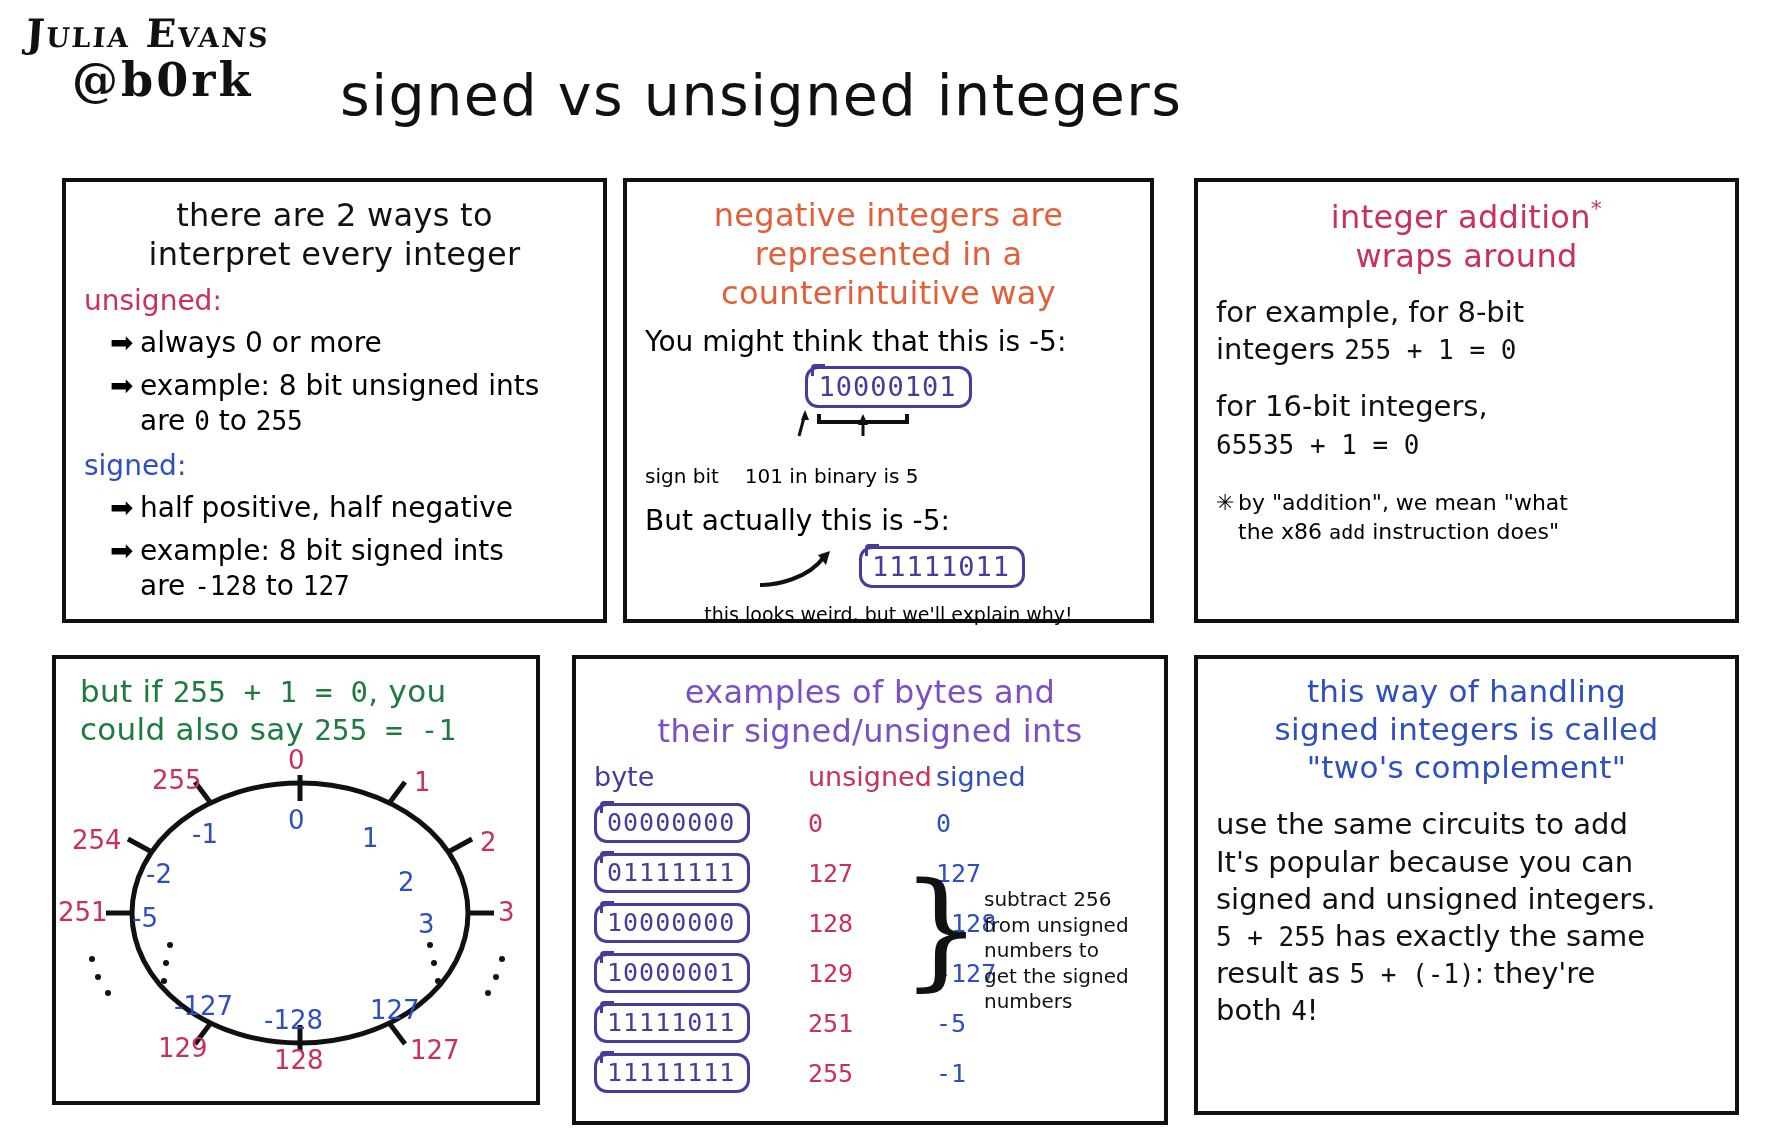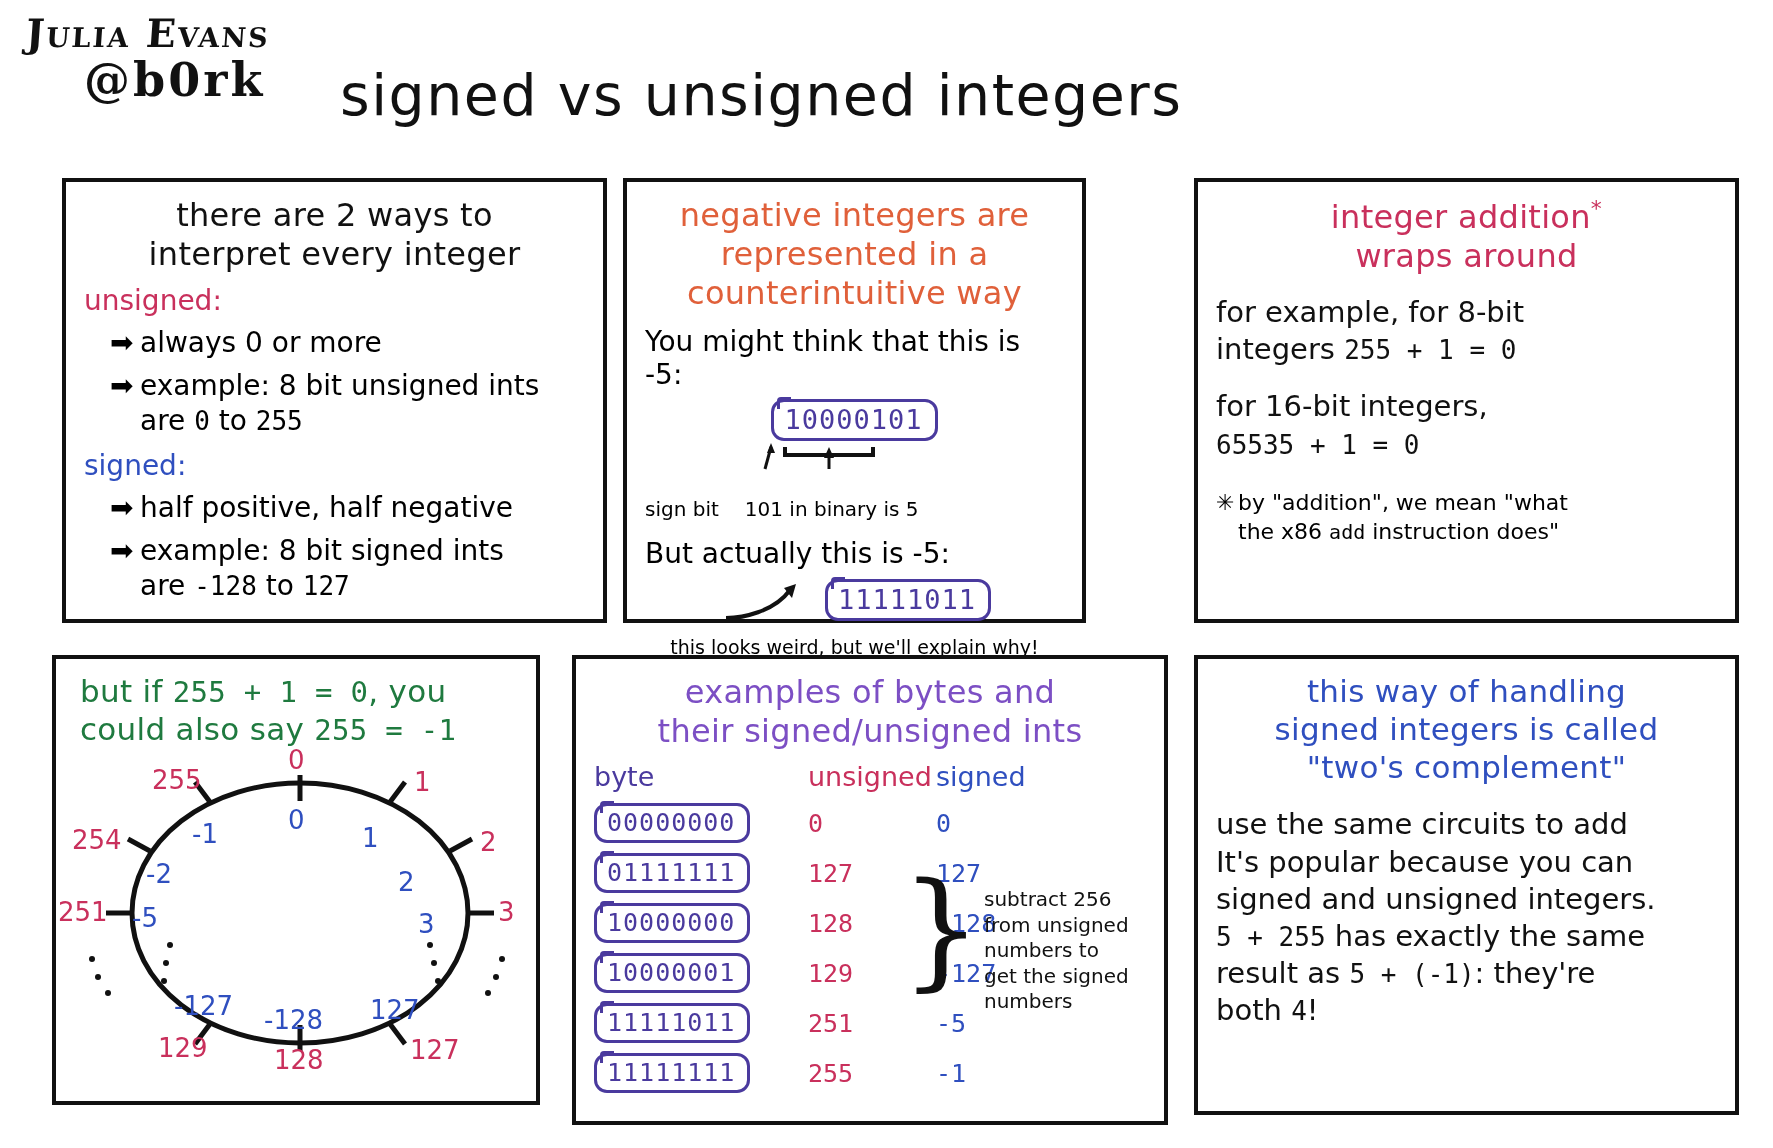--- a/index.html
+++ b/index.html
@@ -17,38 +17,38 @@
     font-family: "DejaVu Serif", serif;
     color: #111; line-height: 1.0;
   }
   .byline .l1 {
     font-size: 39px; letter-spacing: 2px;
     font-variant: small-caps; font-weight: 600;
     transform: skewX(-4deg); display: block;
   }
   .byline .l2 {
     font-size: 46px; letter-spacing: 3px; font-weight: 600;
-    display: block; margin-left: 58px; margin-top: 4px;
+    display: block; margin-left: 46px; margin-top: 4px;
   }
   .main-title {
     position: absolute; left: 340px; top: 62px;
     font-size: 57px; letter-spacing: 1.5px;
     color: #111; font-family: "DejaVu Sans", sans-serif;
     white-space: nowrap;
   }
 
   
   .panel {
     position: absolute;
     border: 4px solid #111;
     background: #fff;
     padding: 14px 18px;
   }
   .p1 { left: 62px;   top: 178px; width: 545px;  height: 445px; }
-  .p2 { left: 623px;  top: 178px; width: 463px;  height: 445px; }
+  .p2 { left: 623px;  top: 178px; width: 531px;  height: 445px; }
   .p3 { left: 1194px; top: 178px; width: 545px;  height: 445px; }
   .p4 { left: 52px;   top: 655px; width: 488px;  height: 450px; }
   .p5 { left: 572px;  top: 655px; width: 596px;  height: 470px; }
   .p6 { left: 1194px; top: 655px; width: 545px;  height: 460px; }
 
   .phead {
     text-align: center; font-size: 32px; line-height: 1.22;
     margin-bottom: 10px; letter-spacing: 0.3px;
   }
 

